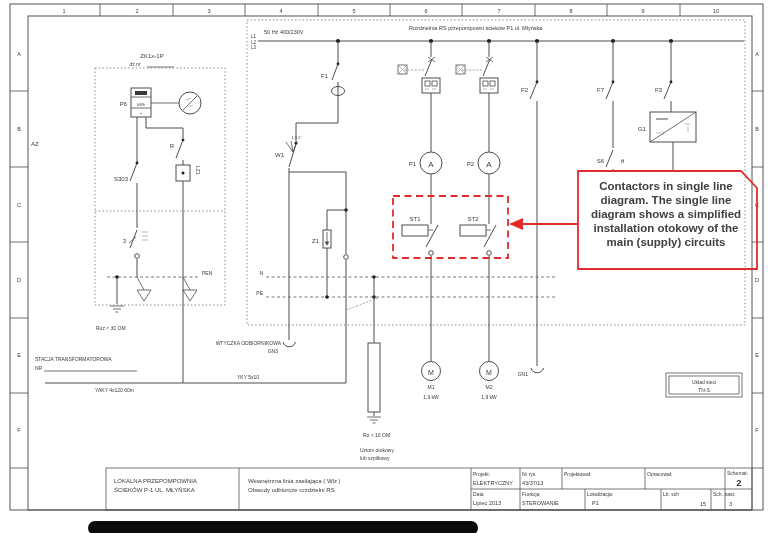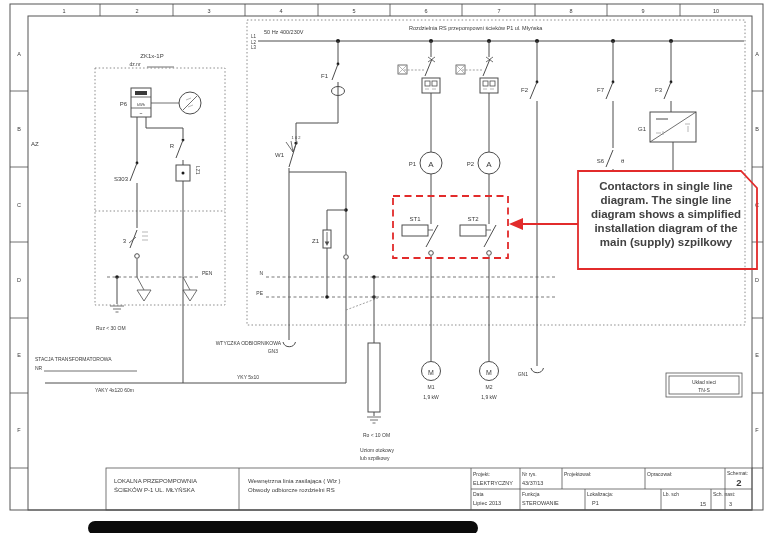--- a/index.html
+++ b/index.html
@@ -423,16 +423,16 @@
     <text x="522" y="505" class="t55">STEROWANIE</text>
     <text x="587" y="496" class="t5">Lokalizacja:</text>
     <text x="592" y="505" class="t55">P1</text>
     <text x="663" y="496" class="t5">Lb. sch</text>
     <text x="706" y="506" class="t55 end">15</text>
     <text x="713" y="496" class="t5">Sch. nast:</text>
     <text x="729" y="506" class="t55">3</text>
   </g>
 </svg>
 
-<div class="callout-text">Contactors in single line diagram. The single line diagram shows a simplified installation diagram of the main (supply) szpilkowy</div>
+<div class="callout-text">Contactors in single line diagram. The single line diagram shows a simplified installation otokowy of the main (supply) circuits</div>
 
 <div class="blackbar"></div>
 </div>
 
 </body></html>

